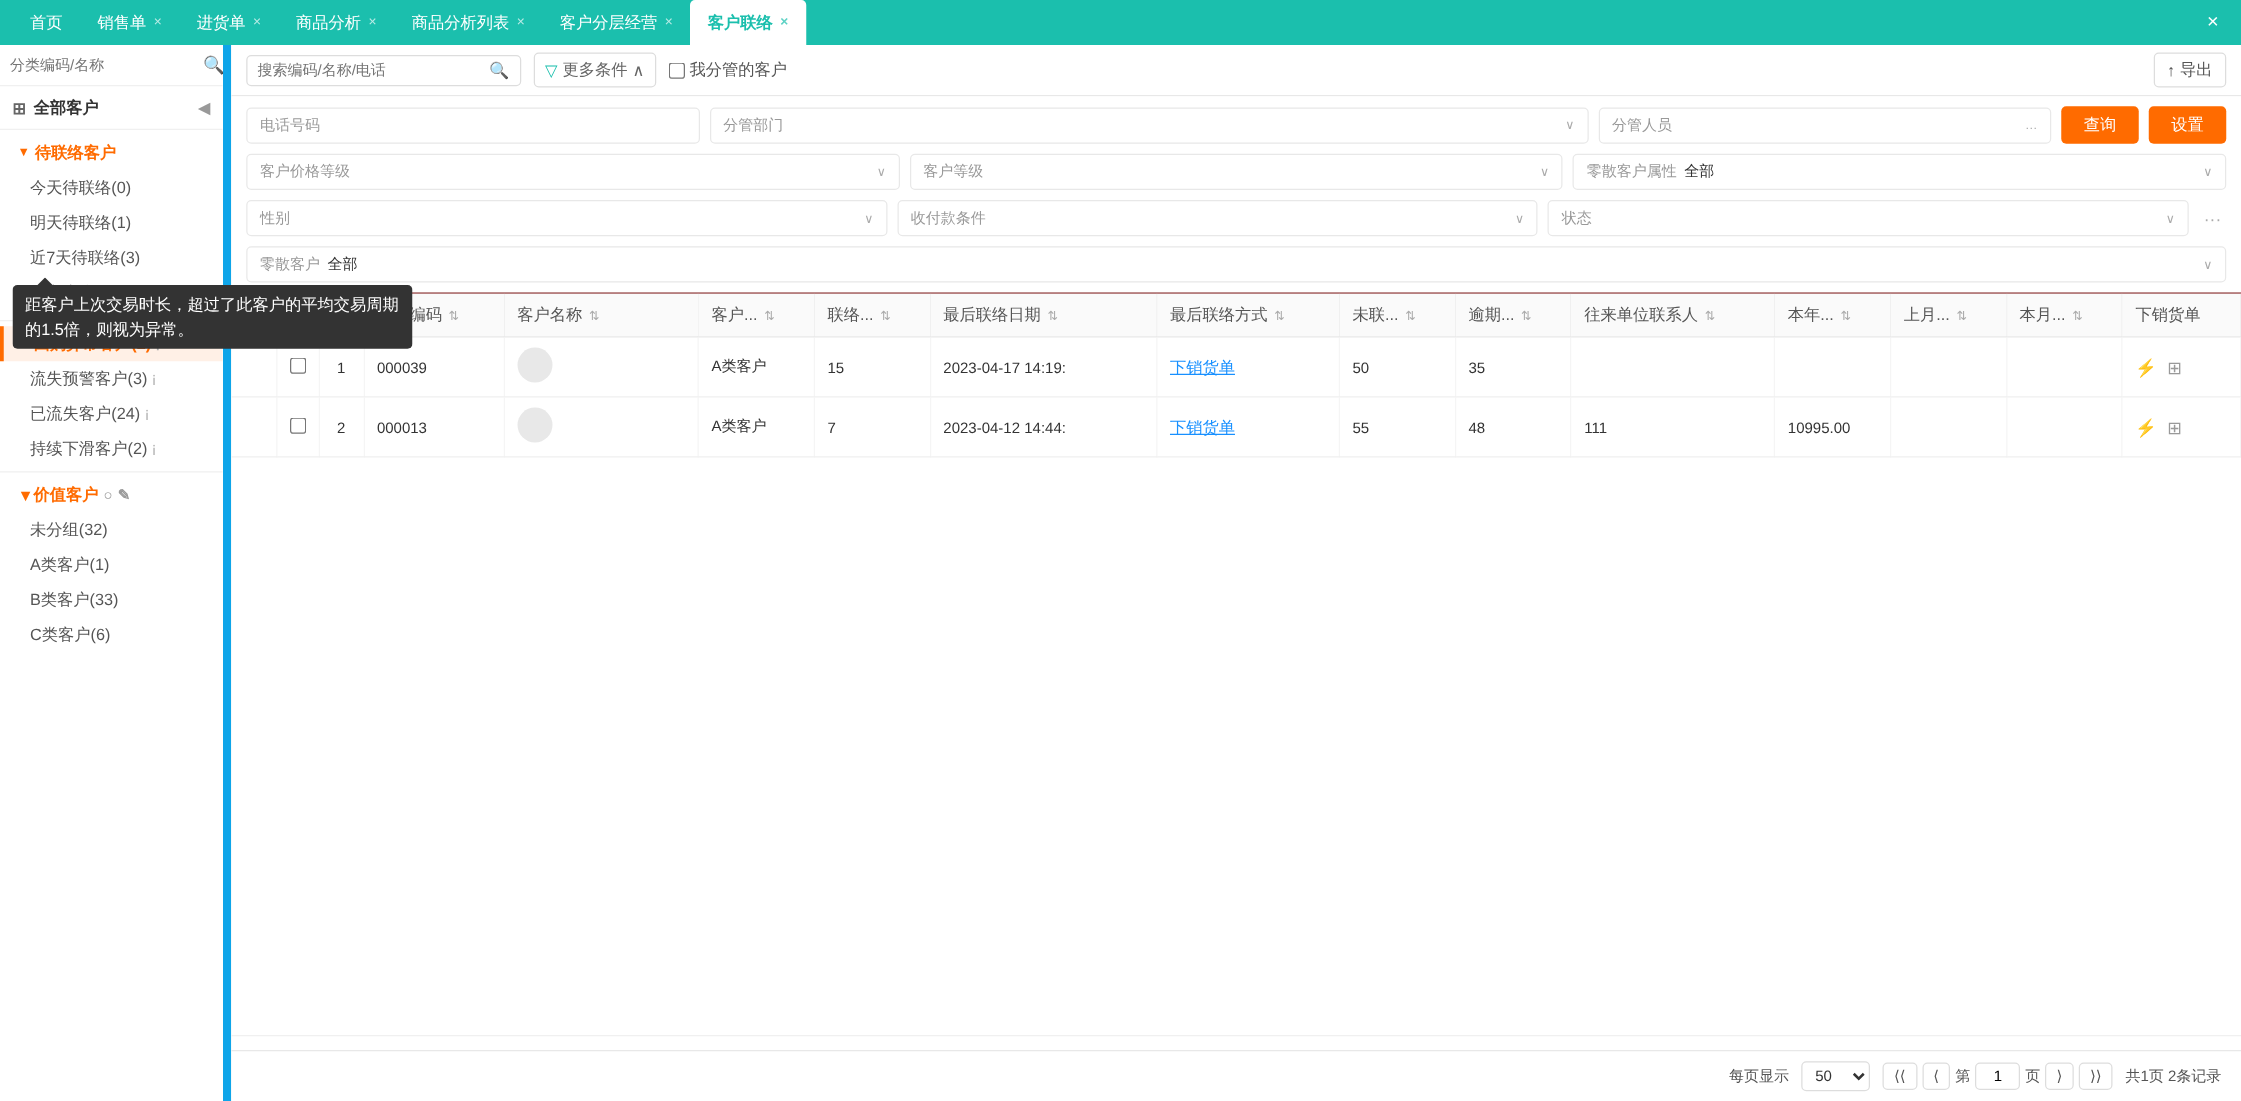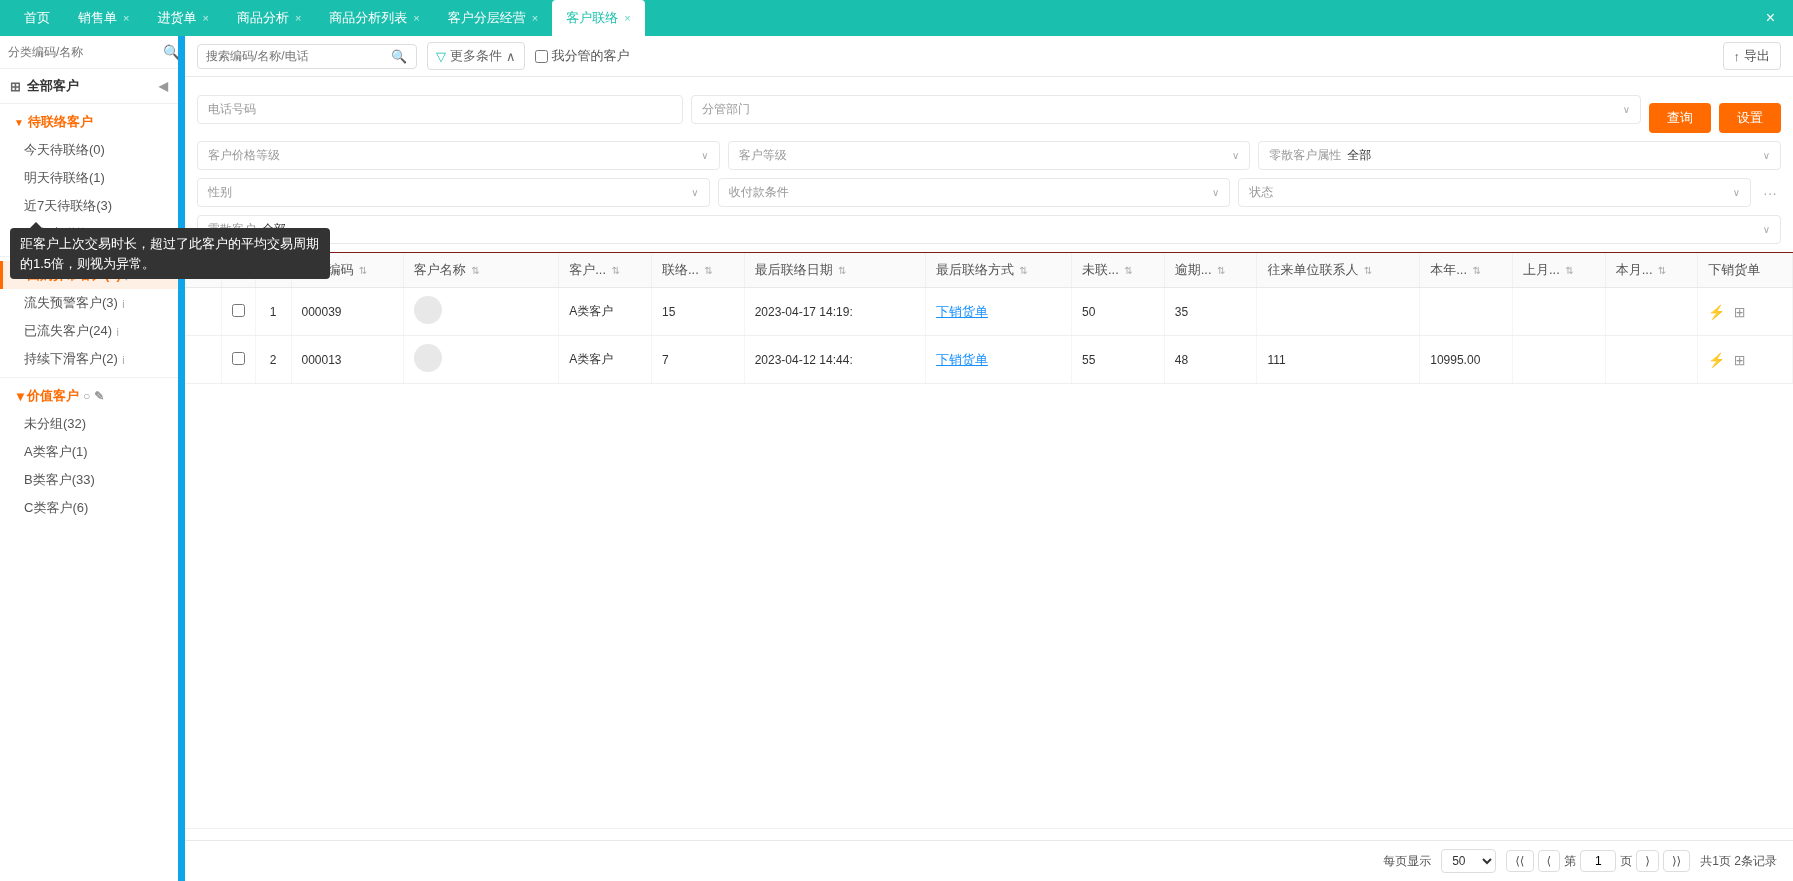--- a/index.html
+++ b/index.html
@@ -10,21 +10,21 @@
       display: flex; align-items: center;
       background: #1bbfad;
       height: 36px; padding: 12px 10px;
       color: white;
     }
     .top-nav .nav-item {
       padding: 0 14px; height: 36px; display: flex; align-items: center;
       cursor: pointer; white-space: nowrap; font-size: 13px; color: white;
     }
     .top-nav .nav-item.active {
-      background: white; color: #1bbfad; border-radius: 4px 4px 0 0;
+      background: white; color: #1bbfad; border-radius: 4px 4px 0 0; font-weight: bold;
     }
     .top-nav .nav-item .close-x { margin-left: 6px; font-size: 11px; opacity: 0.7; }
     .top-nav .spacer { flex: 1; }
     .top-nav .close-btn { color: white; font-size: 16px; cursor: pointer; padding: 0 8px; }
 
     
     .main-container { display: flex; height: calc(881px - 36px); }
 
     
     .sidebar {
@@ -108,21 +108,21 @@
     .filter-row:last-child { margin-bottom: 0; }
     .filter-field {
       display: flex; align-items: center; flex: 1;
       border: 1px solid #e8e8e8; border-radius: 4px; padding: 5px 10px;
       background: white; min-width: 0;
     }
     .filter-field label { color: #999; font-size: 12px; white-space: nowrap; margin-right: 6px; }
     .filter-field .field-value { flex: 1; font-size: 12px; color: #333; }
     .filter-field .dropdown-arrow { color: #aaa; font-size: 10px; margin-left: auto; }
     .filter-field-wide { flex: 2; }
-    .filter-row-actions { display: flex; gap: 8px; align-items: flex-start; margin-top: 18px; }
+    .filter-row-actions { display: flex; gap: 8px; align-items: flex-start; }
     .btn-query {
       background: #ff6b00; color: white; border: none; border-radius: 4px;
       padding: 6px 18px; font-size: 13px; cursor: pointer; font-weight: 500;
     }
     .btn-settings {
       background: #ff6b00; color: white; border: none; border-radius: 4px;
       padding: 6px 18px; font-size: 13px; cursor: pointer; font-weight: 500;
     }
     .filter-more-dots { color: #aaa; cursor: pointer; font-size: 14px; padding: 0 4px; }
     .data-table { width: 100%; border-collapse: collapse; }
@@ -330,20 +330,25 @@
       <div class="advanced-filter">
         <div class="filter-row">
           <div class="filter-field">
             <label>电话号码</label>
             <span class="field-value"></span>
           </div>
           <div class="filter-field filter-field-wide">
             <label>分管部门</label>
             <span class="field-value"></span>
             <span class="dropdown-arrow">∨</span>
+          </div>
+          <div class="filter-field">
+            <label>分管人员</label>
+            <span class="field-value"></span>
+            <span class="dropdown-arrow">…</span>
           </div>
           <div class="filter-row-actions">
             <button class="btn-query">查询</button>
             <button class="btn-settings">设置</button>
           </div>
         </div>
 
         <div class="filter-row">
           <div class="filter-field">
             <label>客户价格等级</label>

